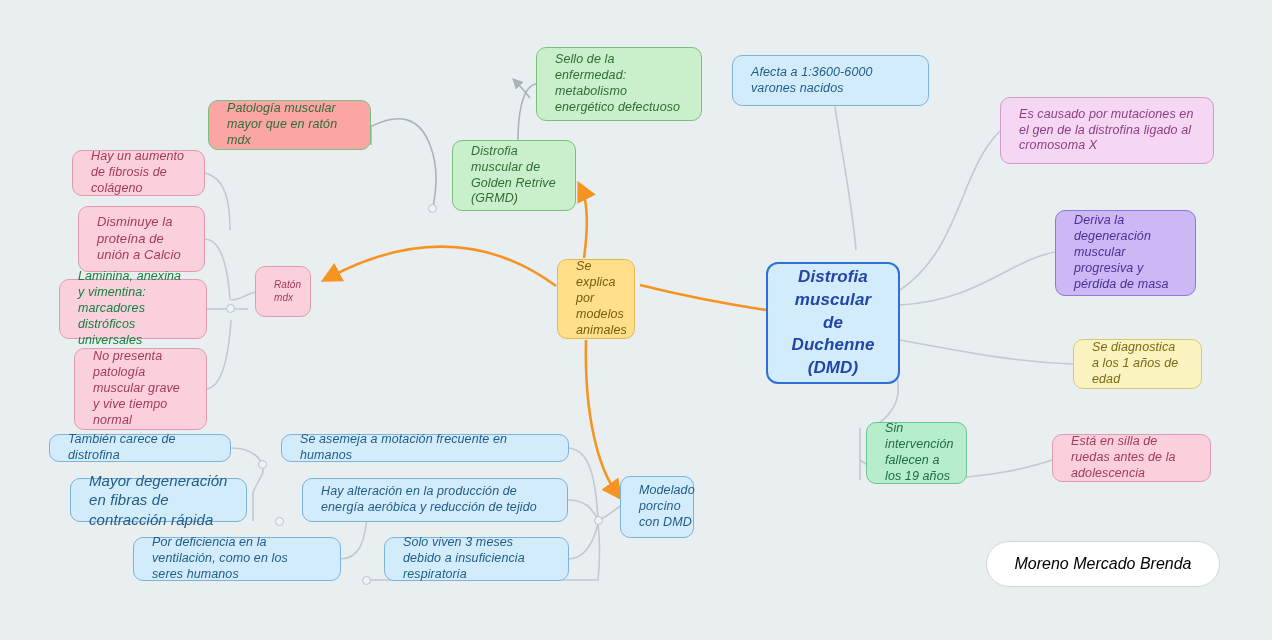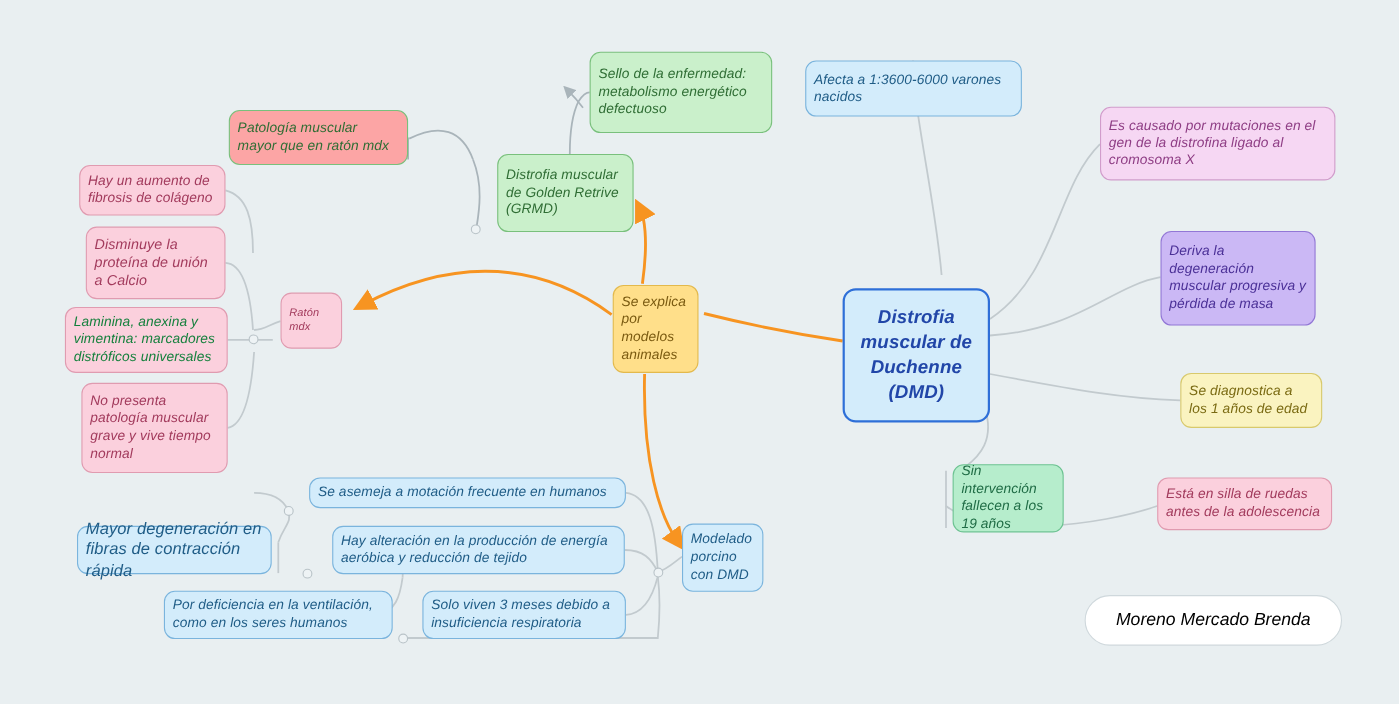--- a/index.html
+++ b/index.html
@@ -30,21 +30,21 @@
     pointer-events: none;
   }
   .node {
     position: absolute;
     box-sizing: border-box;
     border-radius: 10px;
     font-style: italic;
     line-height: 1.27;
     display: flex;
     align-items: center;
-    padding: 7px 7px;
+    padding: 7px 18px;
     letter-spacing: 0.1px;
   }
   .node.center {
     border-radius: 12px;
     font-style: italic;
     font-weight: bold;
     text-align: center;
     justify-content: center;
     line-height: 1.33;
   }
@@ -179,28 +179,31 @@
     </div>
     <div class="node" style="left: 59px; top: 279px; width: 148px; height: 60px; background: rgb(251, 208, 221); border: 1px solid rgb(224, 155, 176); color: #15803d; font-size: 12.5px;">
       <span>Laminina, anexina y vimentina: marcadores distróficos universales</span>
     </div>
     <div class="node" style="left: 74px; top: 348px; width: 133px; height: 82px; background: rgb(251, 208, 221); border: 1px solid rgb(224, 155, 176); color: rgb(162, 58, 92); font-size: 12.5px;">
       <span>No presenta patología muscular grave y vive tiempo normal</span>
     </div>
     <div class="node" style="left: 620px; top: 476px; width: 74px; height: 62px; background: rgb(211, 236, 251); border: 1px solid rgb(122, 180, 221); color: rgb(31, 92, 134); font-size: 12.5px;">
       <span>Modelado porcino con DMD</span>
     </div>
+    <div class="node" style="left: 49px; top: 434px; width: 182px; height: 28px; background: rgb(211, 236, 251); border: 1px solid rgb(122, 180, 221); color: rgb(31, 92, 134); font-size: 12.5px;">
+      <span>También carece de distrofina</span>
+    </div>
     <div class="node" style="left: 281px; top: 434px; width: 288px; height: 28px; background: rgb(211, 236, 251); border: 1px solid rgb(122, 180, 221); color: rgb(31, 92, 134); font-size: 12.5px;">
       <span>Se asemeja a motación frecuente en humanos</span>
     </div>
     <div class="node" style="left: 70px; top: 478px; width: 177px; height: 44px; background: rgb(211, 236, 251); border: 1px solid rgb(122, 180, 221); color: rgb(31, 92, 134); font-size: 15px;">
       <span>Mayor degeneración en fibras de contracción rápida</span>
     </div>
     <div class="node" style="left: 302px; top: 478px; width: 266px; height: 44px; background: rgb(211, 236, 251); border: 1px solid rgb(122, 180, 221); color: rgb(31, 92, 134); font-size: 12.5px;">
       <span>Hay alteración en la producción de energía aeróbica y reducción de tejido</span>
     </div>
-    <div class="node" style="left: 133px; top: 537px; width: 208px; height: 44px; background: rgb(211, 236, 251); border: 1px solid rgb(122, 180, 221); color: rgb(31, 92, 134); font-size: 12.5px; margin-left: 16px;">
+    <div class="node" style="left: 133px; top: 537px; width: 208px; height: 44px; background: rgb(211, 236, 251); border: 1px solid rgb(122, 180, 221); color: rgb(31, 92, 134); font-size: 12.5px;">
       <span>Por deficiencia en la ventilación, como en los seres humanos</span>
     </div>
     <div class="node" style="left: 384px; top: 537px; width: 185px; height: 44px; background: rgb(211, 236, 251); border: 1px solid rgb(122, 180, 221); color: rgb(31, 92, 134); font-size: 12.5px;">
       <span>Solo viven 3 meses debido a insuficiencia respiratoria</span>
     </div>
   </div>
 
 </body></html>

